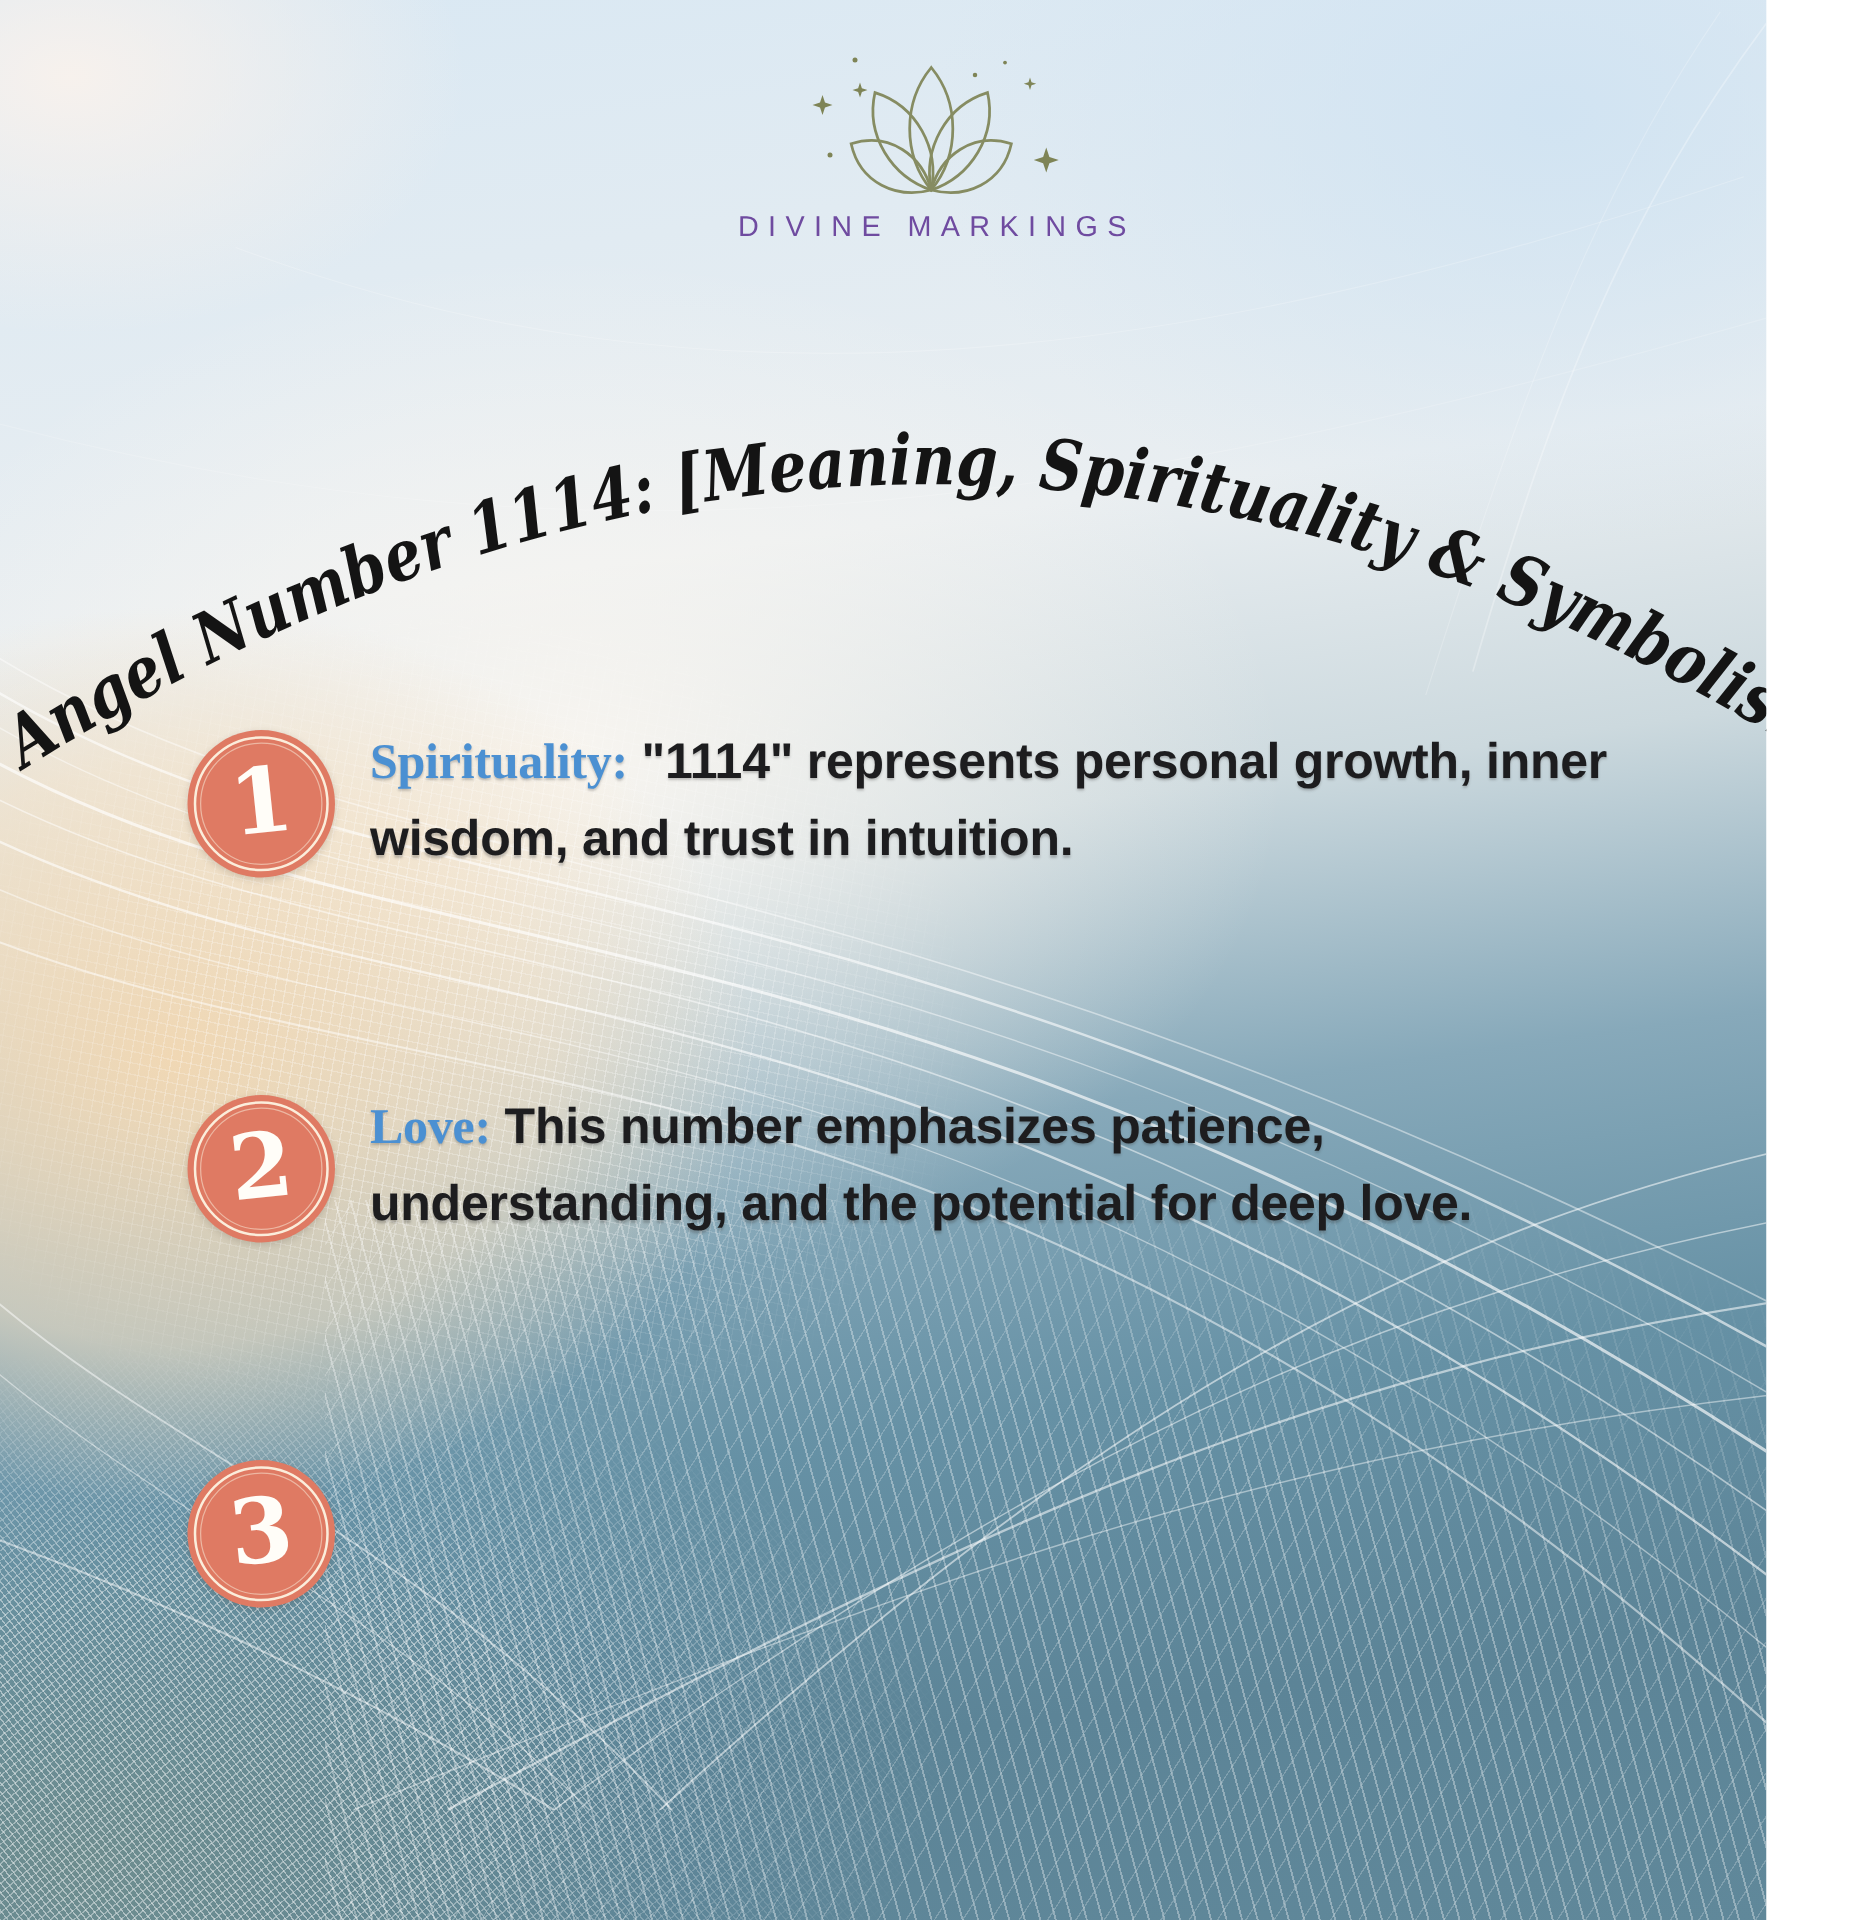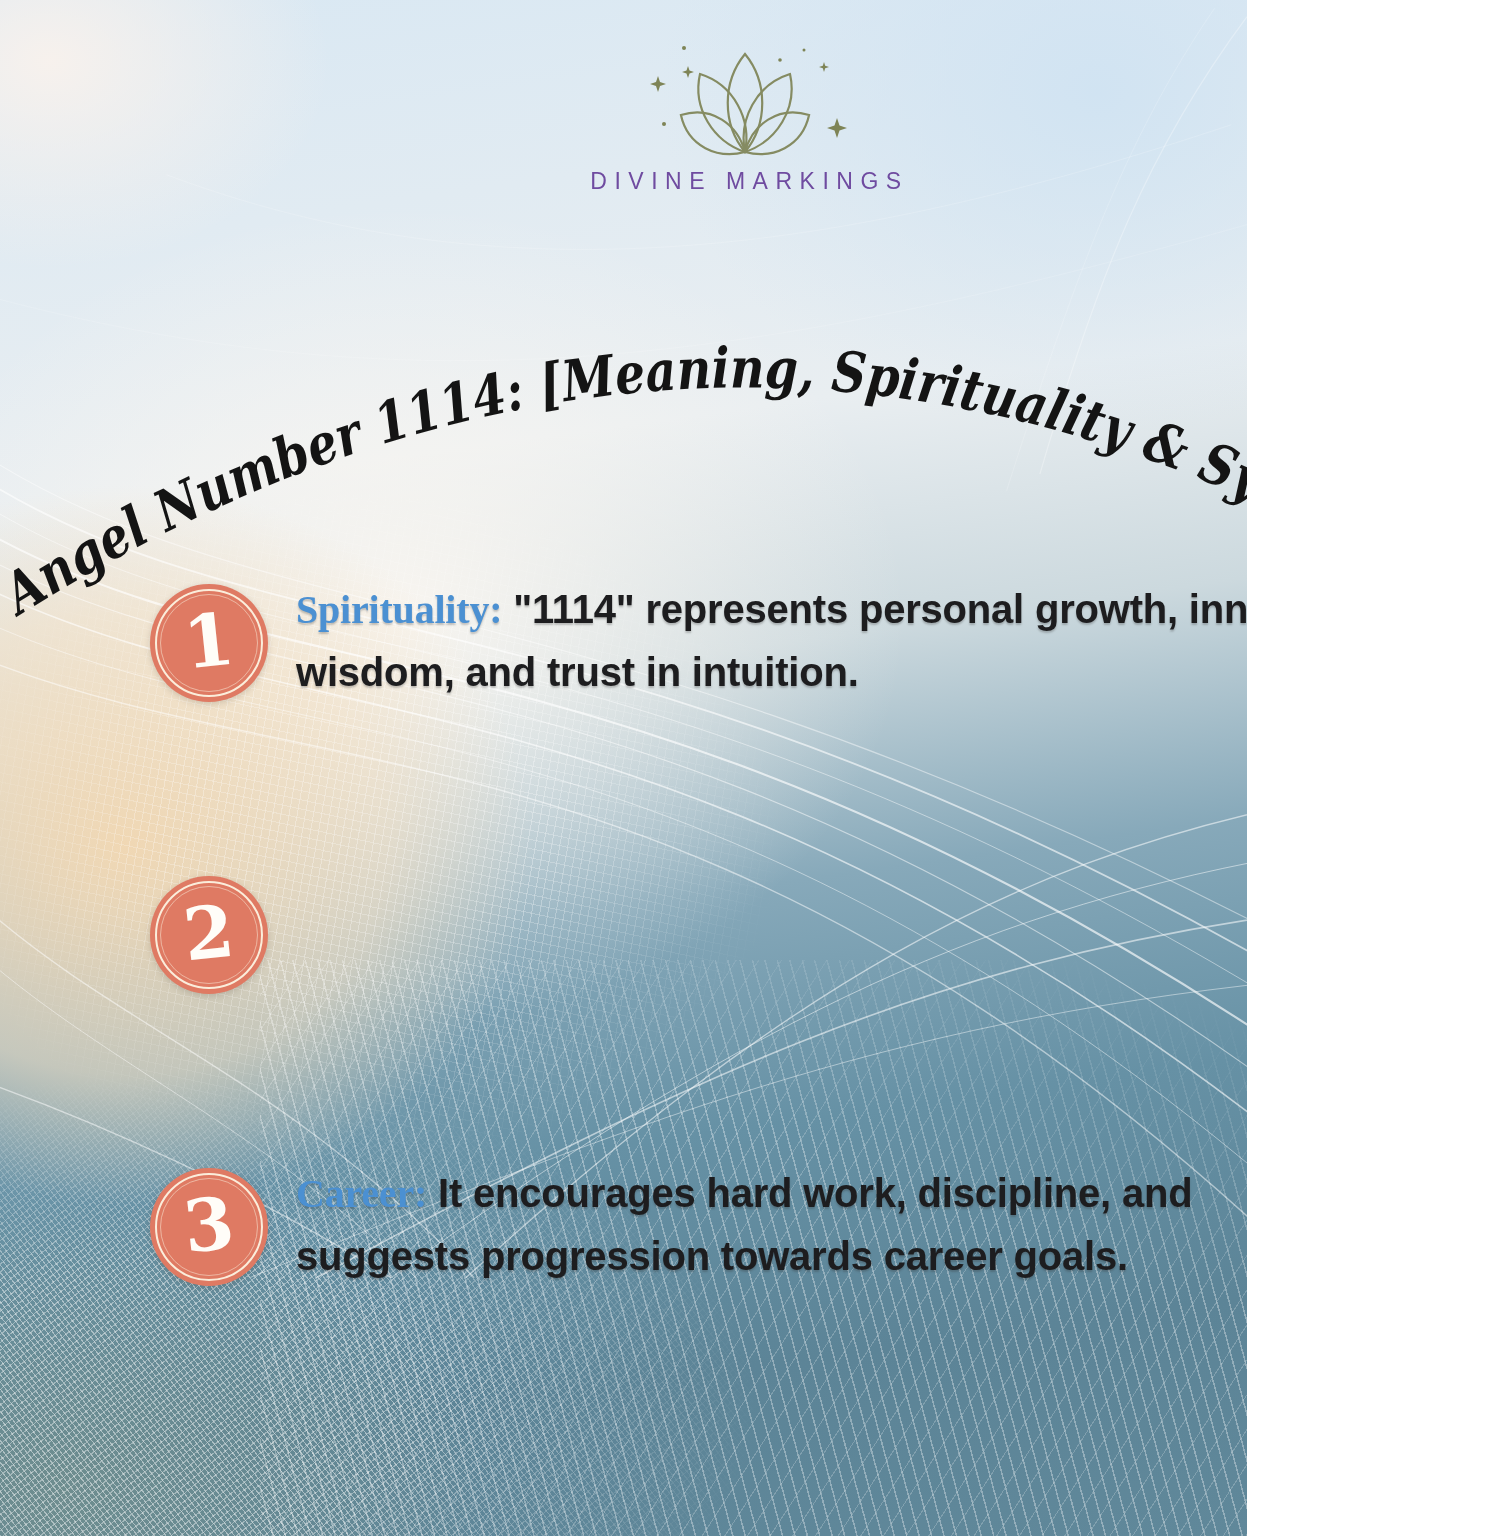--- a/index.html
+++ b/index.html
@@ -1,26 +1,25 @@
 <!DOCTYPE html>
 <html><head>
 <meta charset="utf-8">
 <style>
   html,body{margin:0;padding:0;}
   body{font-family:"Liberation Sans",sans-serif;}
   .canvas{
-    position:relative;width:1218px;height:1536px;overflow:hidden;
+    position:relative;width:1413px;height:1536px;overflow:hidden;
     background:
       radial-gradient(ellipse 42% 30% at 10% 55%, rgba(243,216,178,.95) 0%, rgba(245,224,194,.6) 50%, rgba(245,224,194,0) 78%),
       radial-gradient(ellipse 30% 18% at 4% 4%, rgba(250,242,236,.9) 0%, rgba(250,242,236,0) 75%),
       radial-gradient(ellipse 55% 36% at 32% 40%, rgba(251,247,241,.92) 0%, rgba(251,247,241,0) 74%),
       radial-gradient(ellipse 50% 32% at 88% 6%, rgba(208,227,242,.95) 0%, rgba(208,227,242,0) 70%),
       radial-gradient(ellipse 45% 26% at 5% 97%, rgba(122,147,137,.6) 0%, rgba(122,147,137,0) 75%),
       linear-gradient(172deg,#d9e8f3 0%,#e9eef1 30%,#ccd9de 44%,#87a9ba 58%,#6691a5 72%,#5c8497 86%,#60889a 100%);
-    padding-left: 29px;
   }
   
   .mesh-left{
     position:absolute;left:0;top:470px;width:1050px;height:800px;opacity:.55;pointer-events:none;
     background:
       repeating-linear-gradient(100deg, rgba(255,255,255,.55) 0 1px, transparent 1px 8px),
       repeating-linear-gradient(12deg, rgba(255,255,255,.45) 0 1px, transparent 1px 9px);
     -webkit-mask-image:radial-gradient(ellipse 52% 55% at 34% 45%, #000 35%, transparent 78%);
     mask-image:radial-gradient(ellipse 52% 55% at 34% 45%, #000 35%, transparent 78%);
   }
@@ -150,24 +149,24 @@
     </div>
     <div class="item-text"><span class="item-label">Spirituality:</span><span> "1114" represents personal growth, inner wisdom, and trust in intuition.</span></div>
   </div>
 
   <div class="item item-2">
     <div class="badge">
       <span class="badge-ring"></span>
       <span class="badge-ring2"></span>
       <span class="badge-num">2</span>
     </div>
+    <div class="item-text"><span class="item-label">Love:</span><span> This number emphasizes patience, understanding, and the potential for deep love.</span></div>
   </div>
 
   <div class="item item-3">
     <div class="badge">
       <span class="badge-ring"></span>
       <span class="badge-ring2"></span>
       <span class="badge-num">3</span>
     </div>
-    <div class="item-text"><span class="item-label">Career:</span><span> It encourages hard work, discipline, and suggests progression towards career goals.</span></div>
   </div>
 
 </div>
 
 </body></html>

